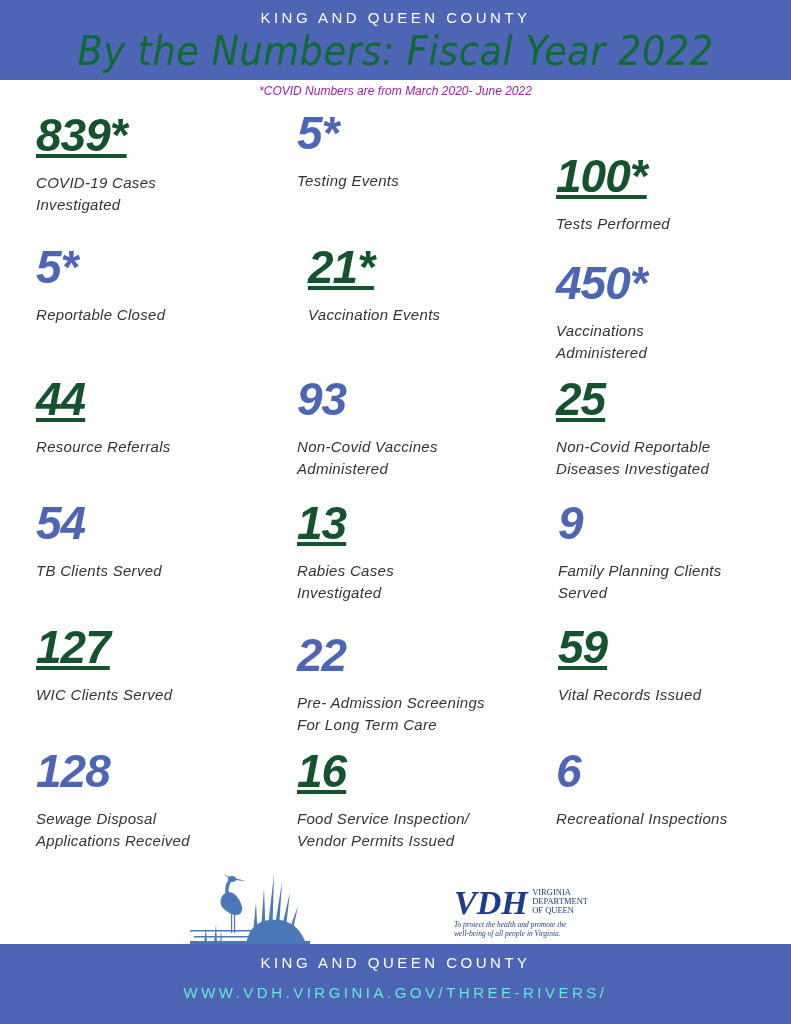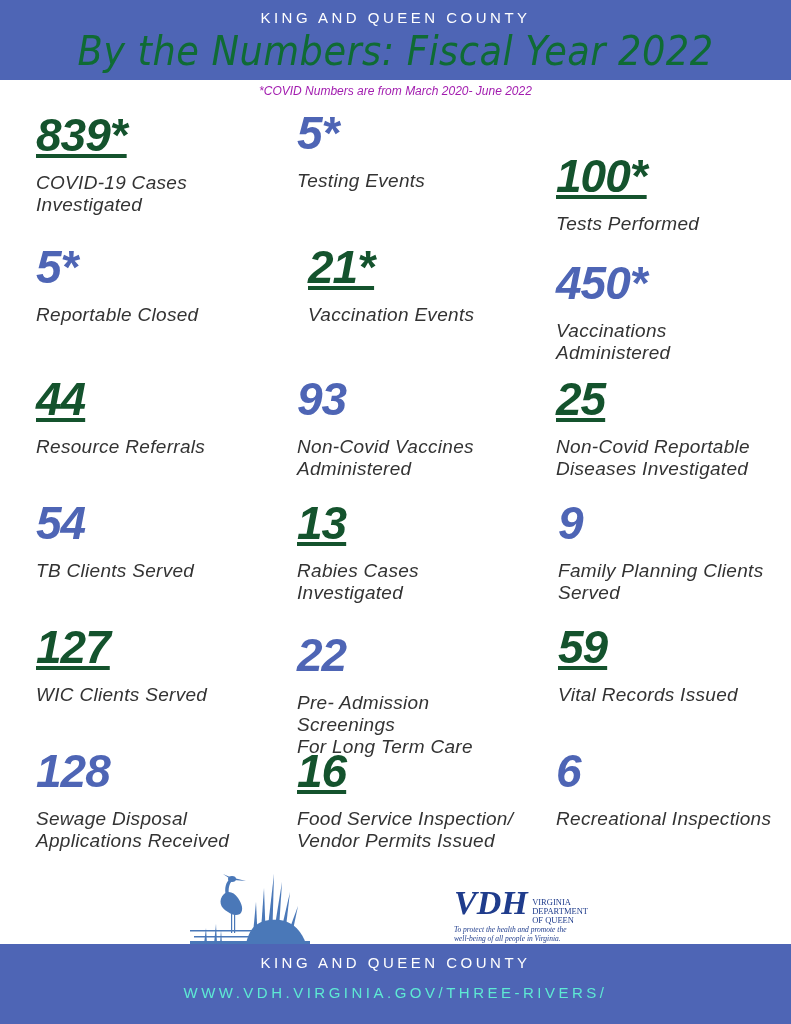--- a/index.html
+++ b/index.html
@@ -3,30 +3,30 @@
 <meta charset="utf-8">
 <style>
   html,body{margin:0;padding:0;}
   body{width:791px;height:1024px;position:relative;background:#ffffff;overflow:hidden;font-family:"Liberation Sans",sans-serif;}
   .header{position:absolute;left:0;top:0;width:791px;height:80px;background:#4e65b5;}
   .header .county{position:absolute;top:9px;width:100%;text-align:center;color:#ffffff;font-size:15px;letter-spacing:3.5px;}
   .header .title{position:absolute;top:28px;width:100%;text-align:center;color:#0f6b34;font-size:40px;font-style:italic;font-family:"DejaVu Sans",sans-serif;font-weight:normal;letter-spacing:0.5px;transform:scaleX(0.92);}
   .note{position:absolute;top:84px;width:100%;text-align:center;font-size:12px;font-style:italic;color:#a21caf;}
   .stat{position:absolute;width:230px;}
   .stat .num{font-size:46px;font-weight:bold;font-style:italic;line-height:46px;letter-spacing:-1px;}
-  .stat .lbl{margin-top:14px;font-size:19px;font-style:italic;color:#333;line-height:22px;letter-spacing:0.3px;}
+  .stat .lbl{margin-top:14px;font-size:15px;font-style:italic;color:#333;line-height:22px;letter-spacing:0.3px;}
   .green{color:#14532d;text-decoration:underline;}
   .blue{color:#4e65b5;}
   .logos{position:absolute;top:868px;left:0;width:791px;height:76px;}
   .footer{position:absolute;left:0;top:944px;width:791px;height:80px;background:#4e65b5;}
   .footer .county{position:absolute;top:10px;width:100%;text-align:center;color:#fff;font-size:15px;letter-spacing:3.5px;}
   .footer .url{position:absolute;top:40px;width:100%;text-align:center;color:#5eead4;font-size:15px;letter-spacing:3.5px;}
   .vdh{position:absolute;left:454px;top:18px;}
   .vdh .mark{font-family:"Liberation Serif",serif;font-weight:bold;font-style:italic;font-size:34px;color:#1f3c8c;display:inline-block;vertical-align:top;line-height:34px;}
-  .vdh .dept{display:inline-block;vertical-align:top;font-family:"Liberation Serif",serif;font-size:8.5px;color:#1f3c8c;line-height:9px;margin-top:12px;}
+  .vdh .dept{display:inline-block;vertical-align:top;font-family:"Liberation Serif",serif;font-size:8.5px;color:#1f3c8c;line-height:9px;margin-top:2px;}
   .vdh .tag{font-family:"Liberation Serif",serif;font-style:italic;font-size:7.5px;color:#1f3c8c;line-height:9px;}
 </style>
 </head>
 <body>
 
 <div class="header">
   <div class="county">KING AND QUEEN COUNTY</div>
   <div class="title">By the Numbers: Fiscal Year 2022</div>
 </div>
 

